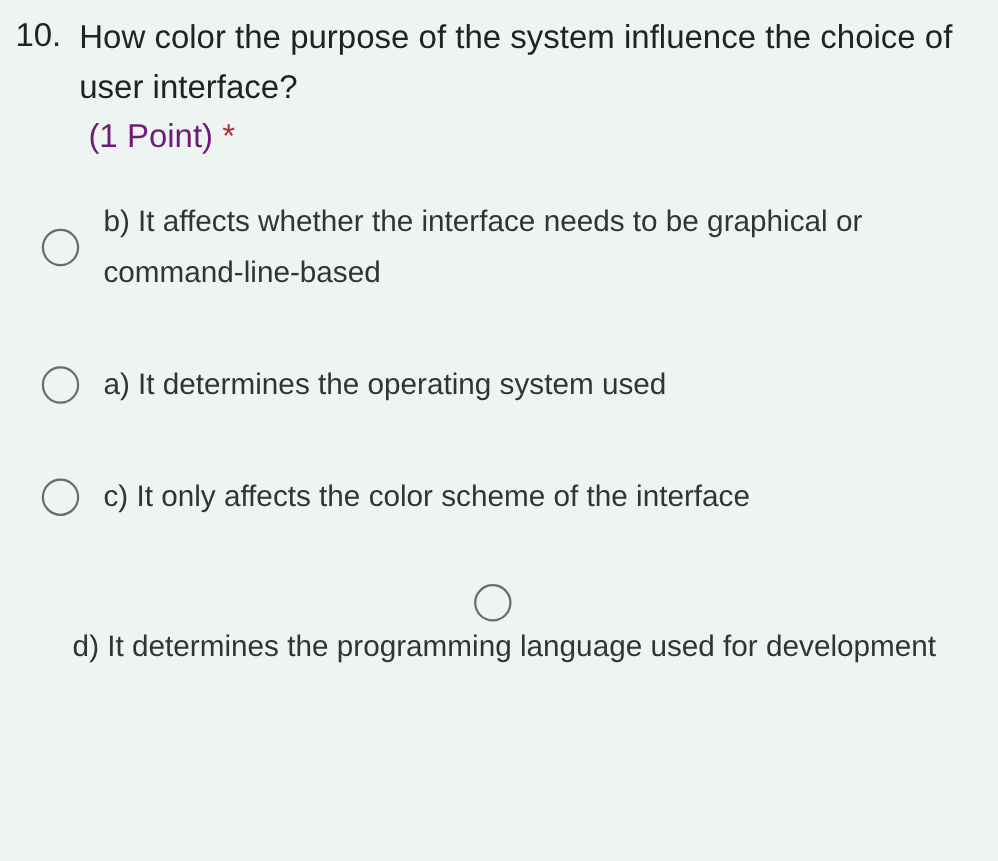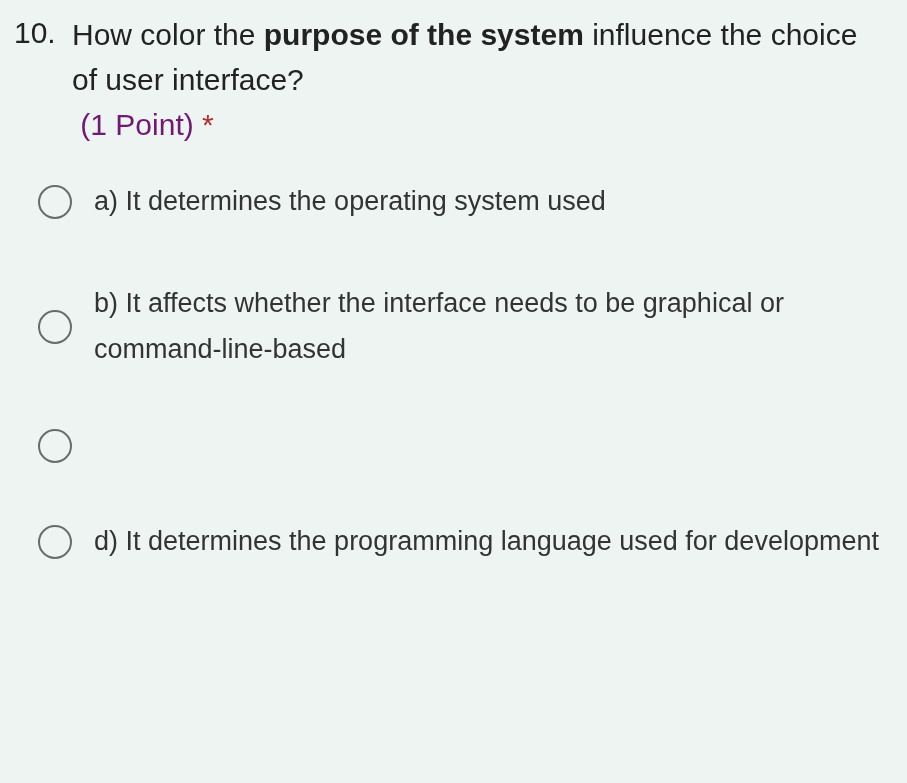--- a/index.html
+++ b/index.html
@@ -26,41 +26,41 @@
       margin-right: 10px;
       line-height: 1.4;
       min-width: 48px;
     }
     .question-text {
       font-size: 30px;
       color: #222;
       line-height: 1.5;
     }
     .question-text .bold {
-      font-weight: 700;
+      font-weight: 400;
     }
     .points {
       color: #701a75;
       font-size: 30px;
     }
     .required {
       color: #b03030;
       font-size: 30px;
     }
     .options {
       padding-left: 24px;
       padding-right: 10px;
     }
     .option {
       display: flex;
       align-items: center;
       margin-bottom: 56px;
       cursor: pointer;
     }
-    .option:last-child { margin-bottom: 12px; }
+    .option:last-child { margin-bottom: 12px; flex-direction: column; }
     .radio {
       width: 34px;
       height: 34px;
       min-width: 34px;
       border: 2px solid #6b6b6b;
       border-radius: 50%;
       margin-right: 22px;
       background: transparent;
     }
     .option-label {
@@ -78,27 +78,28 @@
     <div class="question-text">
       <span>How color the </span><span class="bold">purpose of the system</span><span> influence the choice of user interface?</span><br>
       &nbsp;<span class="points">(1 Point)</span>
       <span class="required">*</span>
     </div>
   </div>
 
   <div class="options">
     <div class="option">
       <div class="radio"></div>
+      <div class="option-label">b) It affects whether the interface needs to be graphical or command-line-based</div>
+    </div>
+    <div class="option">
+      <div class="radio"></div>
       <div class="option-label">a) It determines the operating system used</div>
     </div>
     <div class="option">
       <div class="radio"></div>
-      <div class="option-label">b) It affects whether the interface needs to be graphical or command-line-based</div>
-    </div>
-    <div class="option">
-      <div class="radio"></div>
+      <div class="option-label">c) It only affects the color scheme of the interface</div>
     </div>
     <div class="option">
       <div class="radio"></div>
       <div class="option-label">d) It determines the programming language used for development</div>
     </div>
   </div>
 </div>
 
 </body></html>

